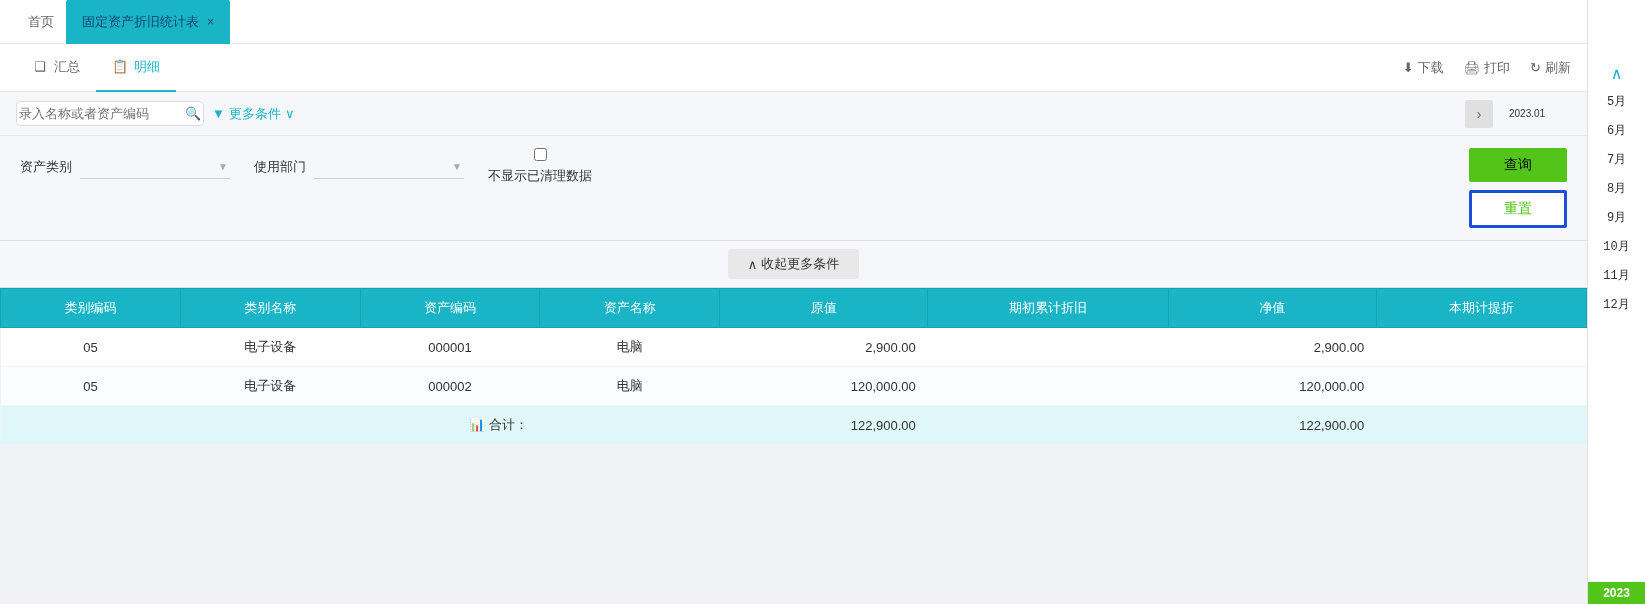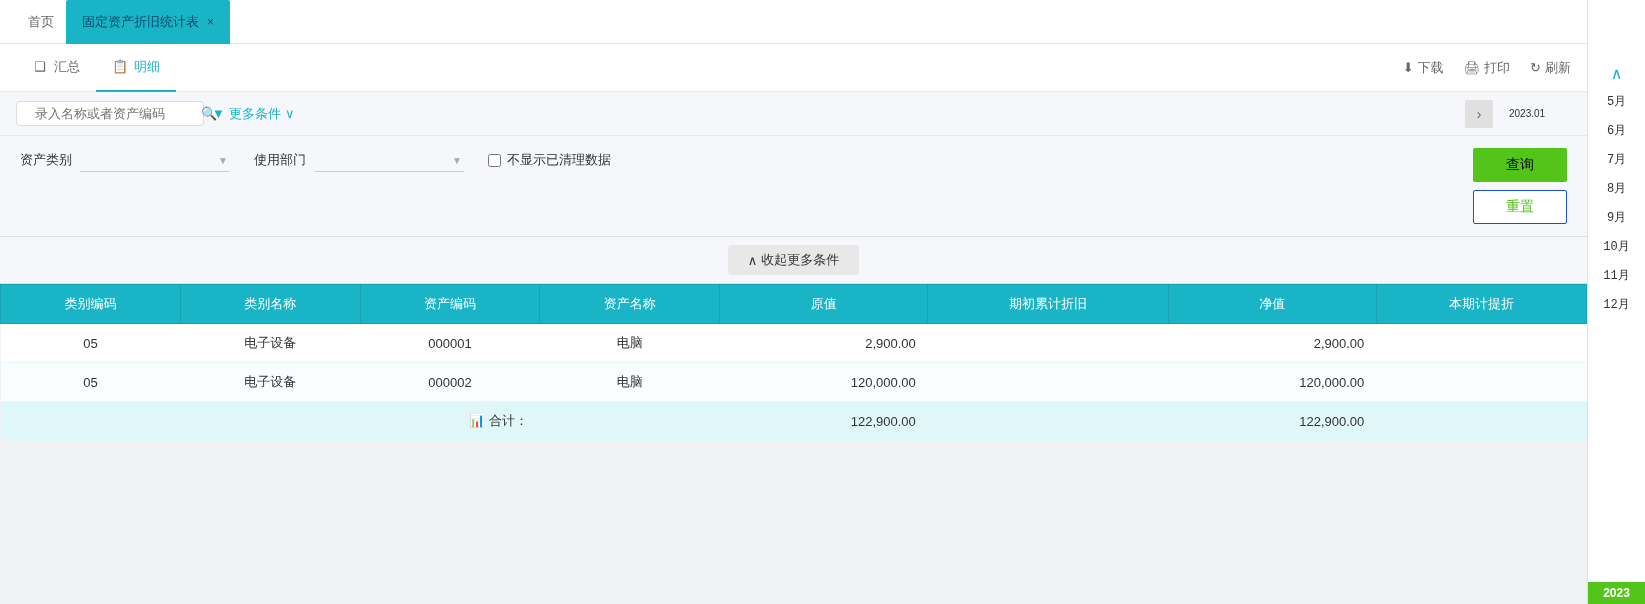--- a/index.html
+++ b/index.html
@@ -15,34 +15,34 @@
     
     .toolbar { display: flex; align-items: center; height: 48px; background: #fff; border-bottom: 1px solid #e8e8e8; padding: 0 16px; gap: 0; }
     .tab-btn { display: flex; align-items: center; gap: 6px; padding: 8px 16px; cursor: pointer; font-size: 13px; color: #666; border-bottom: 2px solid transparent; height: 48px; }
     .tab-btn.active { color: #1ab4c7; border-bottom: 2px solid #1ab4c7; }
     .tab-btn .tab-icon { width: 16px; height: 16px; display: inline-flex; align-items: center; justify-content: center; }
     .toolbar-right { margin-left: auto; display: flex; align-items: center; gap: 20px; color: #666; font-size: 13px; }
     .toolbar-action { display: flex; align-items: center; gap: 4px; cursor: pointer; }
 
     
     .filter-bar { display: flex; align-items: center; height: 44px; background: #f5f7fa; border-bottom: 1px solid #e8e8e8; padding: 0 16px; gap: 8px; }
-    .search-input { display: flex; align-items: center; background: #fff; border: 1px solid #ddd; border-radius: 4px; padding: 4px 18px; width: 188px; gap: 6px; }
+    .search-input { display: flex; align-items: center; background: #fff; border: 1px solid #ddd; border-radius: 4px; padding: 4px 2px; width: 188px; gap: 6px; }
     .search-input input { border: none; outline: none; font-size: 13px; color: #999; width: 160px; background: transparent; }
     .filter-more { display: flex; align-items: center; gap: 4px; color: #1ab4c7; cursor: pointer; font-size: 13px; }
     .filter-arrow { margin-left: auto; width: 28px; height: 28px; background: #e0e0e0; display: flex; align-items: center; justify-content: center; cursor: pointer; border-radius: 2px; }
 
     
     .adv-filter { background: #f5f7fa; padding: 12px 20px; border-bottom: 1px solid #e0e0e0; display: flex; align-items: flex-start; gap: 0; }
     .adv-filter-row { display: flex; align-items: center; flex-wrap: wrap; gap: 24px; flex: 1; }
     .filter-field { display: flex; align-items: center; gap: 8px; }
     .filter-label { color: #333; font-size: 13px; white-space: nowrap; }
-    .filter-checkbox-group { display: flex; align-items: center; gap: 6px; }
+    .filter-checkbox-group { display: flex; align-items: center; gap: 6px; flex-direction: column; }
     .adv-filter-actions { display: flex; flex-direction: column; gap: 8px; margin-left: auto; }
     .btn-query { background: #52c41a; color: #000000; border: none; padding: 8px 32px; font-size: 14px; cursor: pointer; border-radius: 2px; }
-    .btn-reset { background: #fff; color: #52c41a; border: 1px solid #1d4ed8; padding: 7px 32px; font-size: 14px; cursor: pointer; border-radius: 2px; }
+    .btn-reset { background: #fff; color: #52c41a; border: 3px solid #1d4ed8; padding: 7px 32px; font-size: 14px; cursor: pointer; border-radius: 2px; }
     .collapse-row { display: flex; justify-content: center; padding: 8px 0; }
     .collapse-btn { display: flex; align-items: center; gap: 4px; color: #333; background: #e8e8e8; padding: 6px 20px; border-radius: 4px; cursor: pointer; font-size: 13px; }
 
     
     .table-wrapper { flex: 1; overflow: auto; }
     table { width: 100%; border-collapse: collapse; }
     thead tr { background: #1ab4c7; color: #fff; }
     thead th { padding: 10px 12px; font-size: 13px; font-weight: normal; text-align: center; border: 1px solid #17a2b4; }
     tbody tr { background: #fff; margin-left: 21px; }
     tbody tr:nth-child(even) { background: #f9fdfe; }

